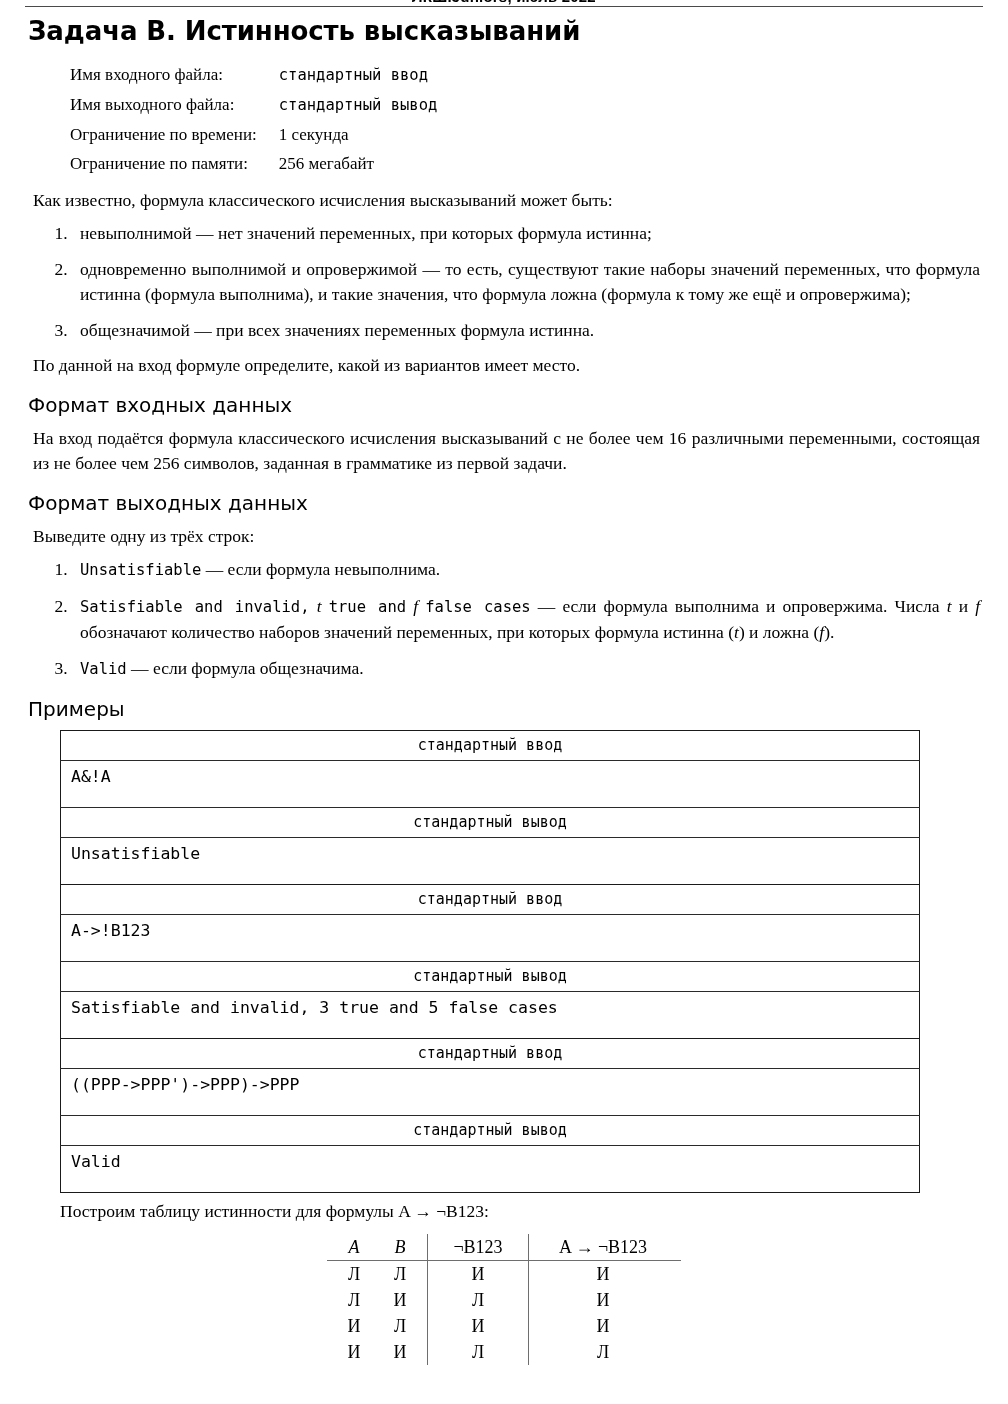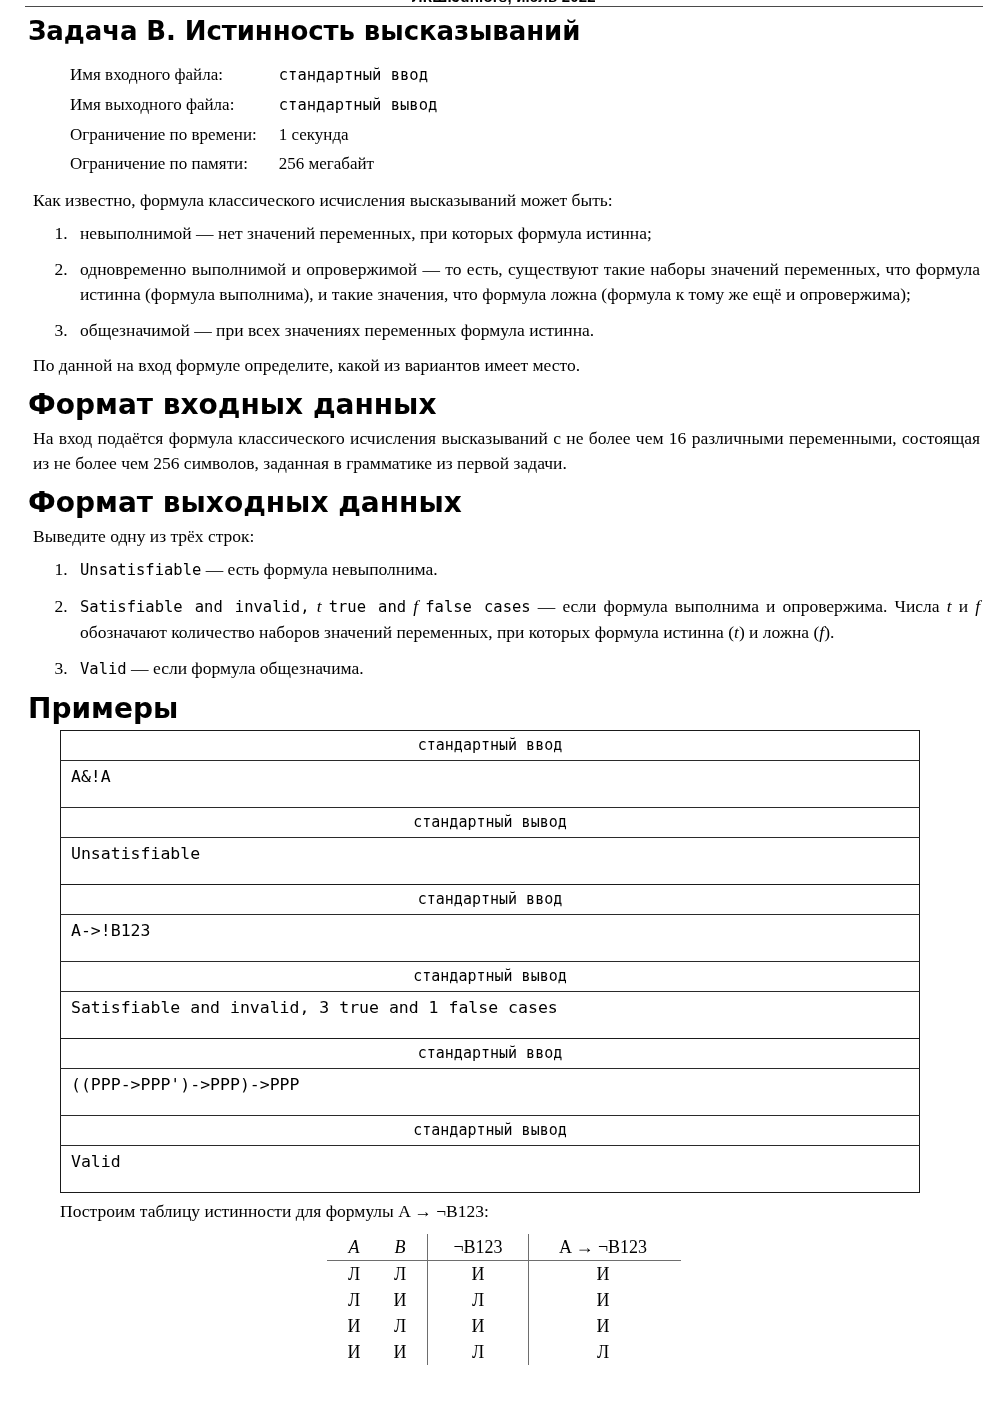--- a/index.html
+++ b/index.html
@@ -59,22 +59,22 @@
     font-family: "DejaVu Sans", "Liberation Sans", sans-serif;
     font-weight: bold;
     font-size: 26px;
     margin: 0 0 0 28px;
     padding: 0;
     line-height: 34px;
     letter-spacing: -0.1px;
   }
   h2.section-title {
     font-family: "DejaVu Sans", "Liberation Sans", sans-serif;
-    font-weight: bold;
-    font-size: 28px;
+    font-weight: normal;
+    font-size: 20px;
     margin: 14px 8px 6px 28px;
     padding: 0;
     line-height: 26px;
   }
 
   
   table.limits {
     margin: 12px 0 0 70px;
     border-collapse: collapse;
     font-size: 17px;
@@ -229,21 +229,21 @@
 
     <p class="para">По данной на вход формуле определите, какой из вариантов имеет место.</p>
 
     <h2 class="section-title">Формат входных данных</h2>
     <p class="para tight">На вход подаётся формула классического исчисления высказываний с не более чем 16 различными переменными, состоящая из не более чем 256 символов, заданная в грамматике из первой задачи.</p>
 
     <h2 class="section-title">Формат выходных данных</h2>
     <p class="para tight">Выведите одну из трёх строк:</p>
 
     <ol class="numlist">
-      <li><span class="tt">Unsatisfiable</span><span> — есть формула невыполнима.</span></li>
+      <li><span class="tt">Unsatisfiable</span><span> — если формула невыполнима.</span></li>
       <li><span class="tt">Satisfiable and invalid,</span>&nbsp;<span class="mi">t</span>&nbsp;<span class="tt">true and</span>&nbsp;<span class="mi">f</span>&nbsp;<span class="tt">false cases</span><span> — если формула выполнима и опровержима. Числа </span><span class="mi">t</span><span> и </span><span class="mi">f</span><span> обозначают количество наборов значений переменных, при которых формула истинна (</span><span class="mi">t</span><span>) и ложна (</span><span class="mi">f</span><span>).</span></li>
       <li><span class="tt">Valid</span><span> — если формула общезначима.</span></li>
     </ol>
 
     <h2 class="section-title">Примеры</h2>
 
     <table class="examples">
       <tbody>
         <tr class="hdr">
           <td class="hdr-txt">стандартный ввод</td>
@@ -261,21 +261,21 @@
         <tr class="hdr">
           <td class="hdr-txt">стандартный ввод</td>
         </tr>
         <tr class="dat nosep">
           <td class="cell-txt">A-&gt;!B123</td>
         </tr>
         <tr class="hdr">
           <td class="hdr-txt">стандартный вывод</td>
         </tr>
         <tr class="dat sep">
-          <td class="cell-txt">Satisfiable and invalid, 3 true and 1 false cases</td>
+          <td class="cell-txt">Satisfiable and invalid, 3 true and 5 false cases</td>
         </tr>
 
         <tr class="hdr">
           <td class="hdr-txt">стандартный ввод</td>
         </tr>
         <tr class="dat nosep">
           <td class="cell-txt">((PPP-&gt;PPP')-&gt;PPP)-&gt;PPP</td>
         </tr>
         <tr class="hdr">
           <td class="hdr-txt">стандартный вывод</td>

